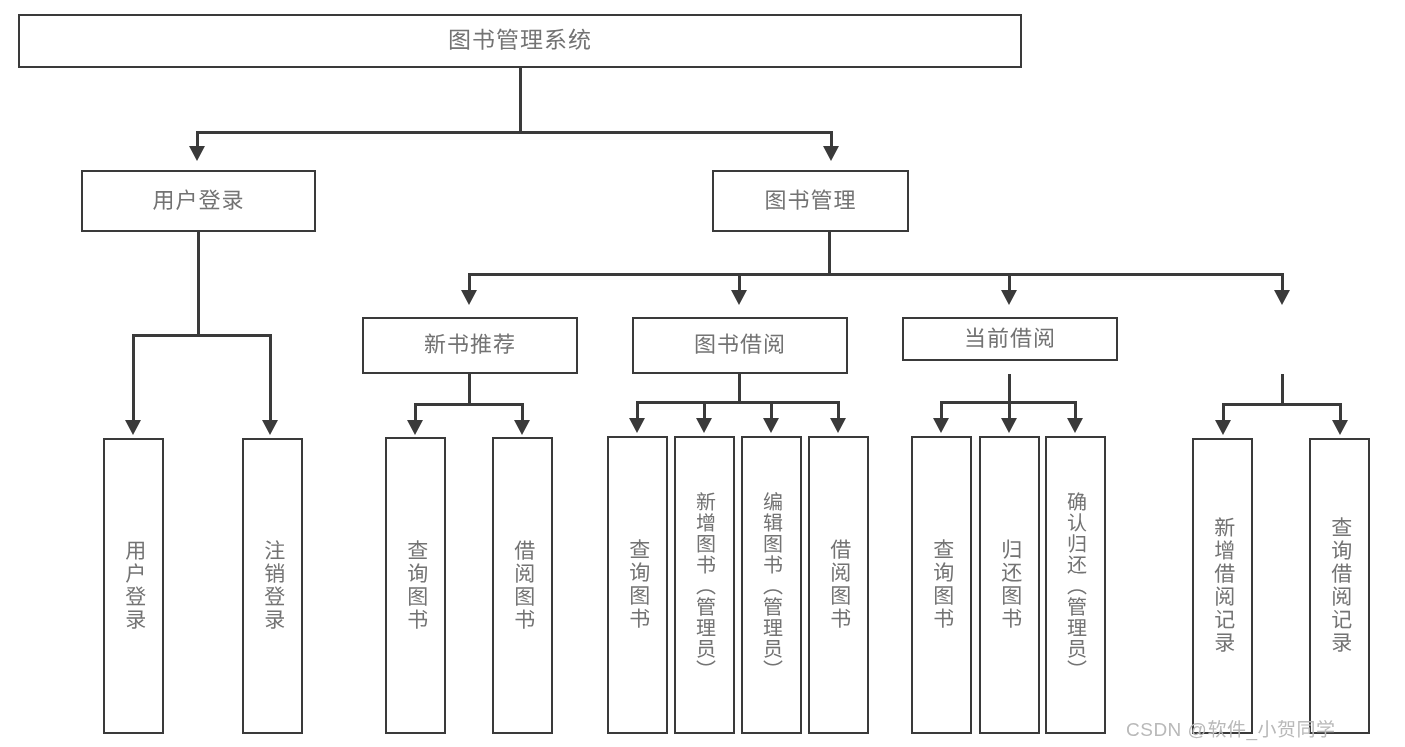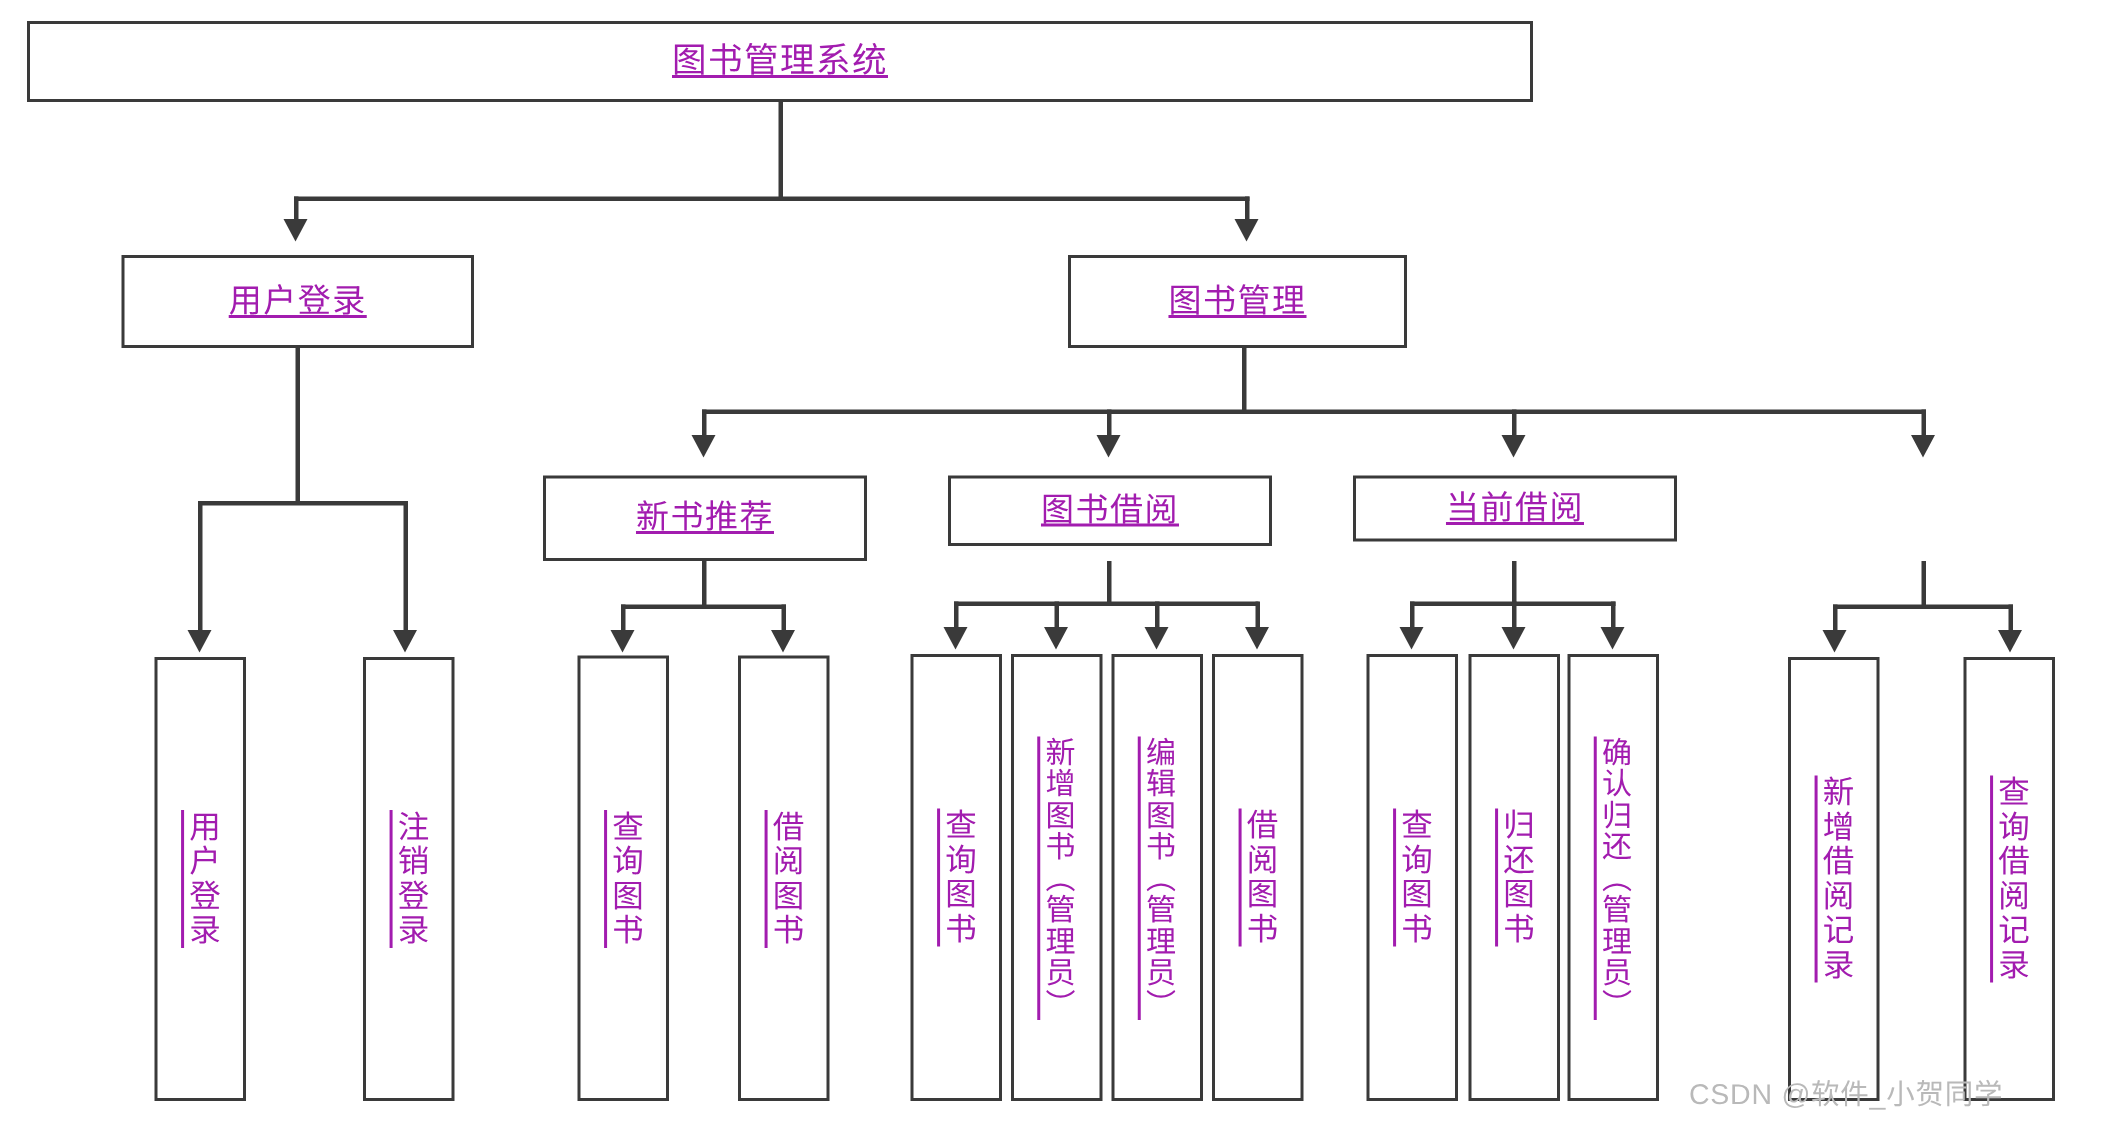--- a/index.html
+++ b/index.html
@@ -18,22 +18,21 @@
   
   .node{
     position:absolute;
     box-sizing:border-box;
     background:#ffffff;
     border:2px solid #3a3a3a;
     display:flex;
     align-items:center;
     justify-content:center;
     text-align:left;
-    color:#a21caf;
-    text-decoration:underline;
+    color:#737373;
   }
   .node.h{                 
     font-size:22px;
     letter-spacing:1px;
     line-height:1.2;
   }
   .node.root{
     font-size:23px;
   }
   .node.v{                 
@@ -83,42 +82,42 @@
   <div class="node h root" style="left:18px;top:14px;width:1004px;height:54px;">图书管理系统</div>
 
   <div class="lv" style="left:519px;top:68px;height:64px;"></div>
   <div class="lh" style="left:196px;top:131px;width:637px;"></div>
   <div class="lv" style="left:196px;top:131px;height:16px;"></div>
   <div class="lv" style="left:830px;top:131px;height:16px;"></div>
   <div class="arrow" style="left:189px;top:146px;"></div>
   <div class="arrow" style="left:823px;top:146px;"></div>
 
   <div class="node h" style="left:81px;top:170px;width:235px;height:62px;">用户登录</div>
-  <div class="node h" style="left:712px;top:170px;width:226px;height:62px;">图书管理</div>
+  <div class="node h" style="left:712px;top:170px;width:197px;height:62px;">图书管理</div>
 
   <div class="lv" style="left:197px;top:232px;height:103px;"></div>
   <div class="lh" style="left:132px;top:334px;width:139px;"></div>
   <div class="lv" style="left:132px;top:334px;height:87px;"></div>
   <div class="lv" style="left:269px;top:334px;height:87px;"></div>
   <div class="arrow" style="left:125px;top:420px;"></div>
   <div class="arrow" style="left:262px;top:420px;"></div>
 
   <div class="lv" style="left:828px;top:232px;height:42px;"></div>
   <div class="lh" style="left:468px;top:273px;width:816px;"></div>
   <div class="lv" style="left:468px;top:273px;height:18px;"></div>
   <div class="lv" style="left:738px;top:273px;height:18px;"></div>
   <div class="lv" style="left:1008px;top:273px;height:18px;"></div>
   <div class="lv" style="left:1281px;top:273px;height:18px;"></div>
   <div class="arrow" style="left:461px;top:290px;"></div>
   <div class="arrow" style="left:731px;top:290px;"></div>
   <div class="arrow" style="left:1001px;top:290px;"></div>
   <div class="arrow" style="left:1274px;top:290px;"></div>
 
   <div class="node h" style="left:362px;top:317px;width:216px;height:57px;">新书推荐</div>
-  <div class="node h" style="left:632px;top:317px;width:216px;height:47px;">图书借阅</div>
+  <div class="node h" style="left:632px;top:317px;width:216px;height:57px;">图书借阅</div>
   <div class="node h" style="left:902px;top:317px;width:216px;height:44px;">当前借阅</div>
 
   <div class="lv" style="left:468px;top:374px;height:30px;"></div>
   <div class="lh" style="left:414px;top:403px;width:110px;"></div>
   <div class="lv" style="left:414px;top:403px;height:18px;"></div>
   <div class="lv" style="left:521px;top:403px;height:18px;"></div>
   <div class="arrow" style="left:407px;top:420px;"></div>
   <div class="arrow" style="left:514px;top:420px;"></div>
 
   <div class="lv" style="left:738px;top:374px;height:28px;"></div>

